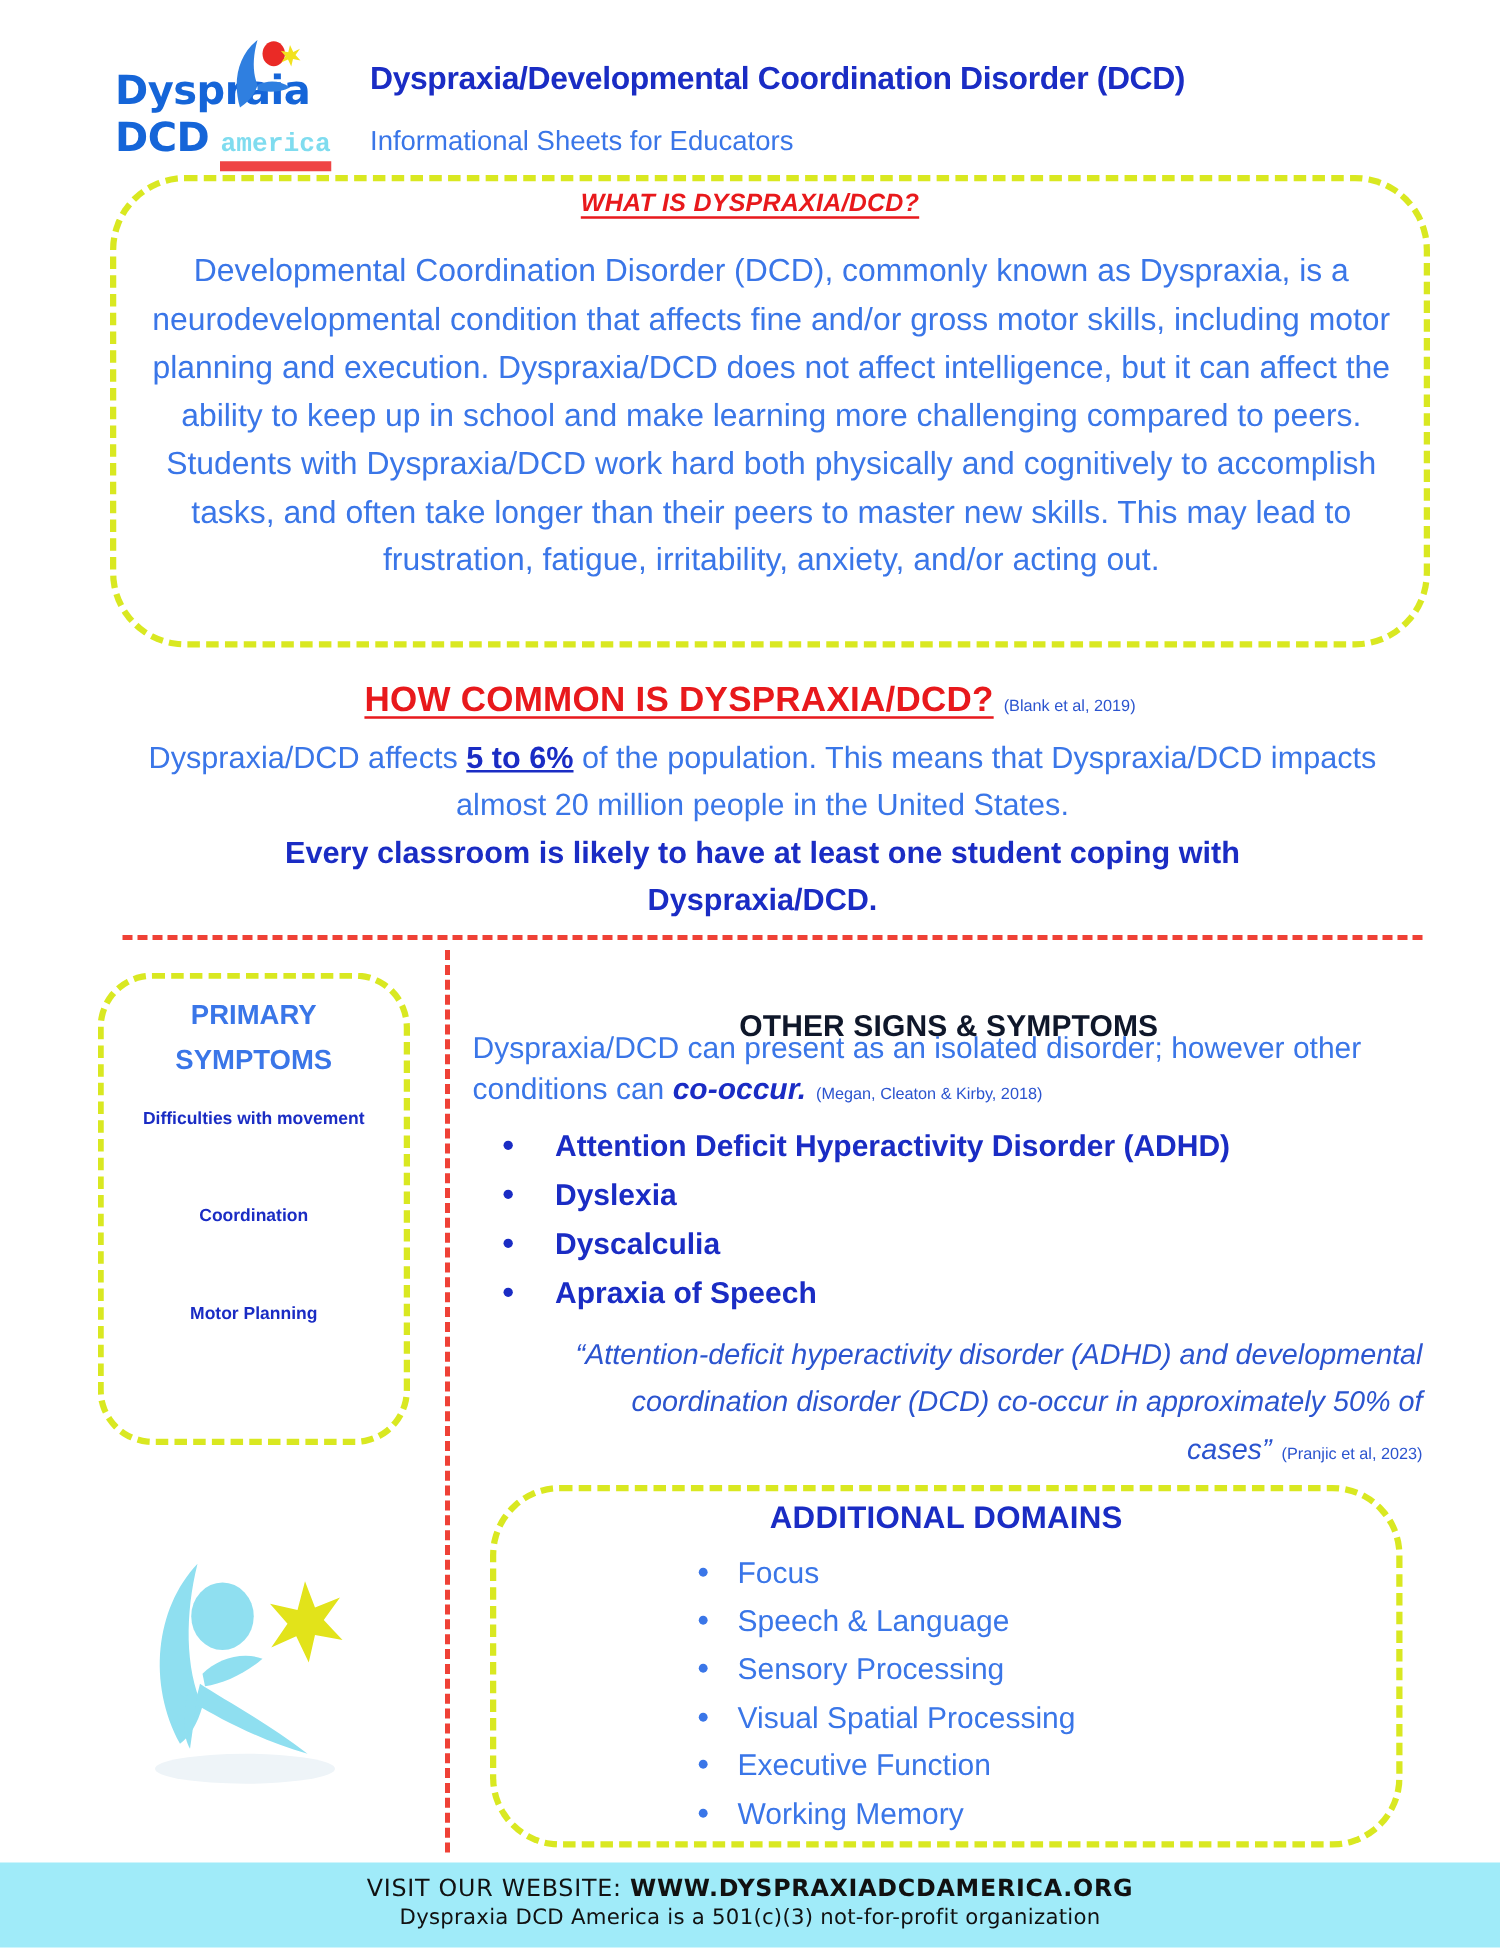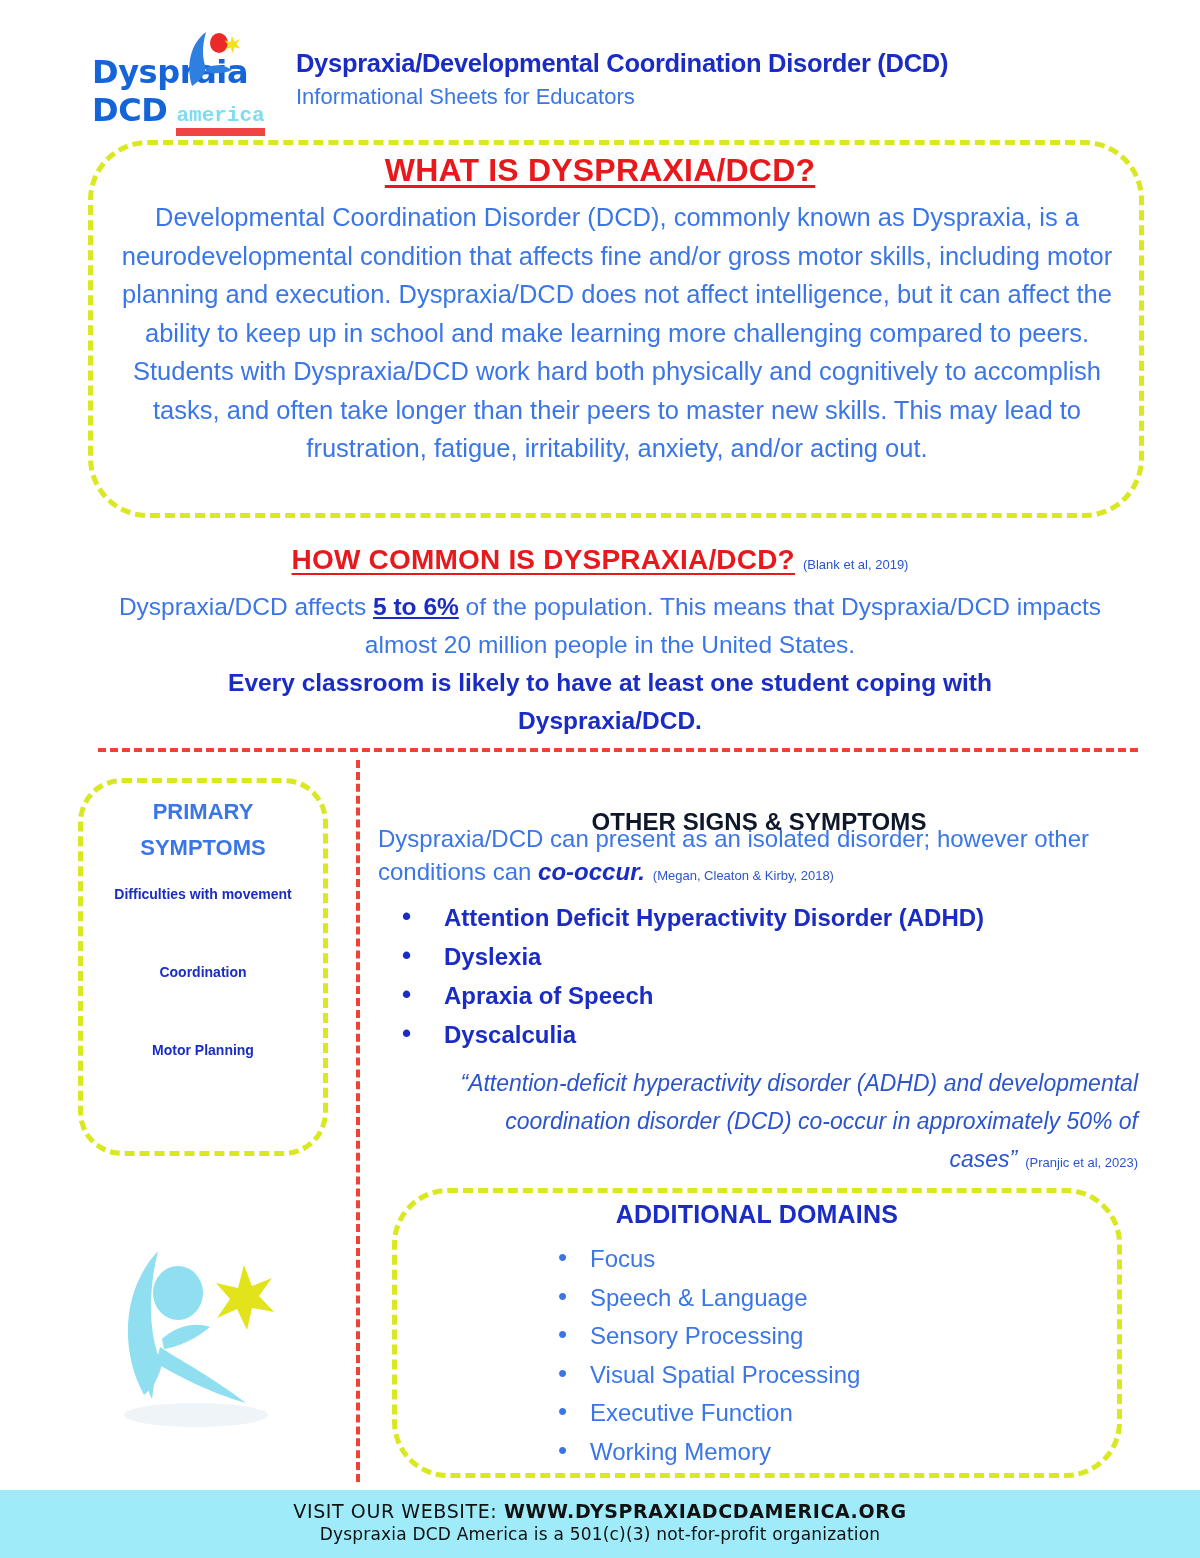--- a/index.html
+++ b/index.html
@@ -76,21 +76,21 @@
     font-weight: bold;
     color: #1a2cc4;
     line-height: 1.2;
     letter-spacing: -0.3px;
     white-space: nowrap;
   }
   .header-subtitle {
     font-size: 22px;
     color: #3a76e8;
     line-height: 1.25;
-    margin-top: 4px;
+    margin-top: 20px;
   }
 
   
   .dashed-box {
     position: absolute;
     border: 5px dashed #d9e821;
     border-radius: 48px;
     box-sizing: border-box;
   }
 
@@ -102,22 +102,23 @@
   .heading-red {
     color: #e8191c;
     font-weight: bold;
     text-decoration: underline;
     text-underline-offset: 4px;
     text-align: center;
   }
   .what-heading {
     position: absolute;
     left: 0; right: 0; top: 152px;
-    font-size: 32px;
+    font-size: 20px;
     letter-spacing: 0.2px;
+    font-style: italic;
   }
   .what-body {
     position: absolute;
     left: 104px; top: 198px;
     width: 1026px;
     font-size: 25.5px;
     color: #3a76e8;
     line-height: 38.5px;
     text-align: center;
   }
@@ -407,22 +408,22 @@
   <path d="M58 112 C56 128 54 142 52 156 C46 146 46 128 50 112 Z" fill="#8fdff0"></path>
   <path d="M144 22 l8 21 20-8 -13 18 15 16 -22-4 -5 22 -10-21 -20 9 13-19 -14-16 22 5 Z" fill="#e2e31a"></path>
 </svg>
 
 <div class="other-heading">OTHER SIGNS &amp; SYMPTOMS</div>
 <div class="other-intro"><span>Dyspraxia/DCD can present as an isolated disorder; however other conditions can </span><i>co-occur.</i><span class="cite">(Megan, Cleaton &amp; Kirby, 2018)</span></div>
 
 <ul class="other-list">
   <li>Attention Deficit Hyperactivity Disorder (ADHD)</li>
   <li>Dyslexia</li>
+  <li>Dyscalculia</li>
   <li>Apraxia of Speech</li>
-  <li>Dyscalculia</li>
 </ul>
 
 <div class="quote"><span>“Attention-deficit hyperactivity disorder (ADHD) and developmental coordination disorder (DCD) co-occur in approximately 50% of cases”</span><span class="cite">(Pranjic et al, 2023)</span></div>
 
 <div class="dashed-box box-domains"></div>
 <div class="domains-title">ADDITIONAL DOMAINS</div>
 <ul class="domains-list">
   <li>Focus</li>
   <li>Speech &amp; Language</li>
   <li>Sensory Processing</li>

